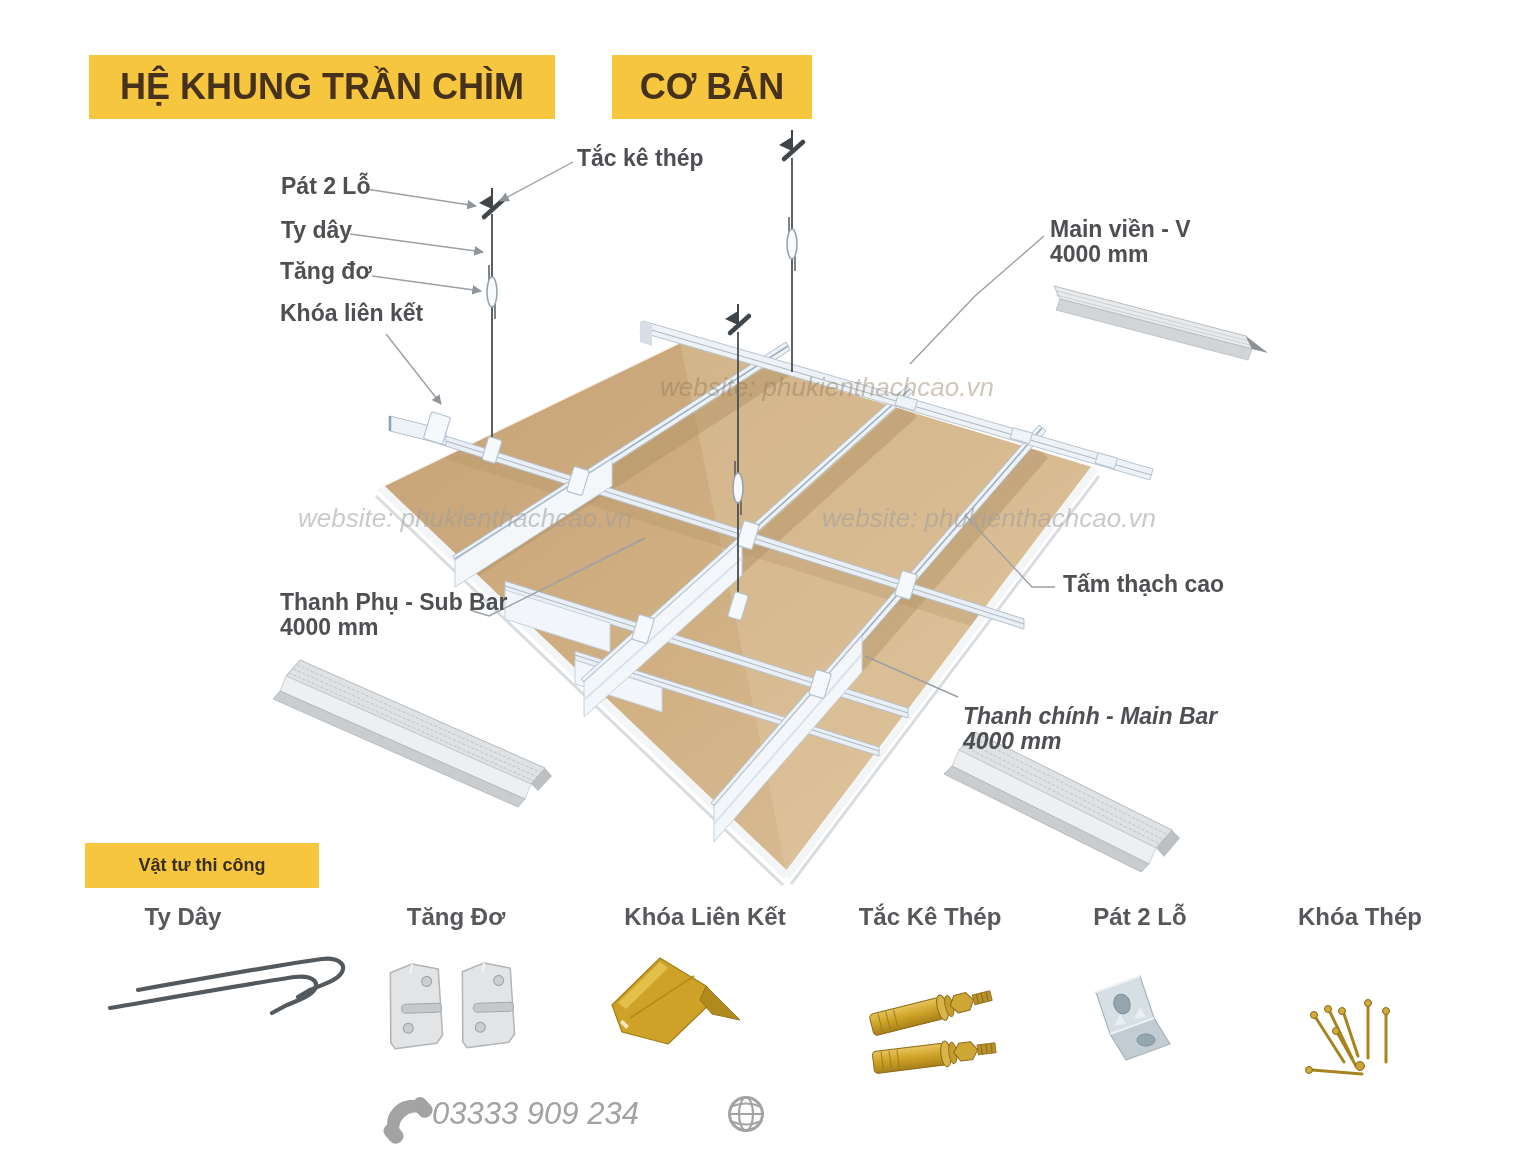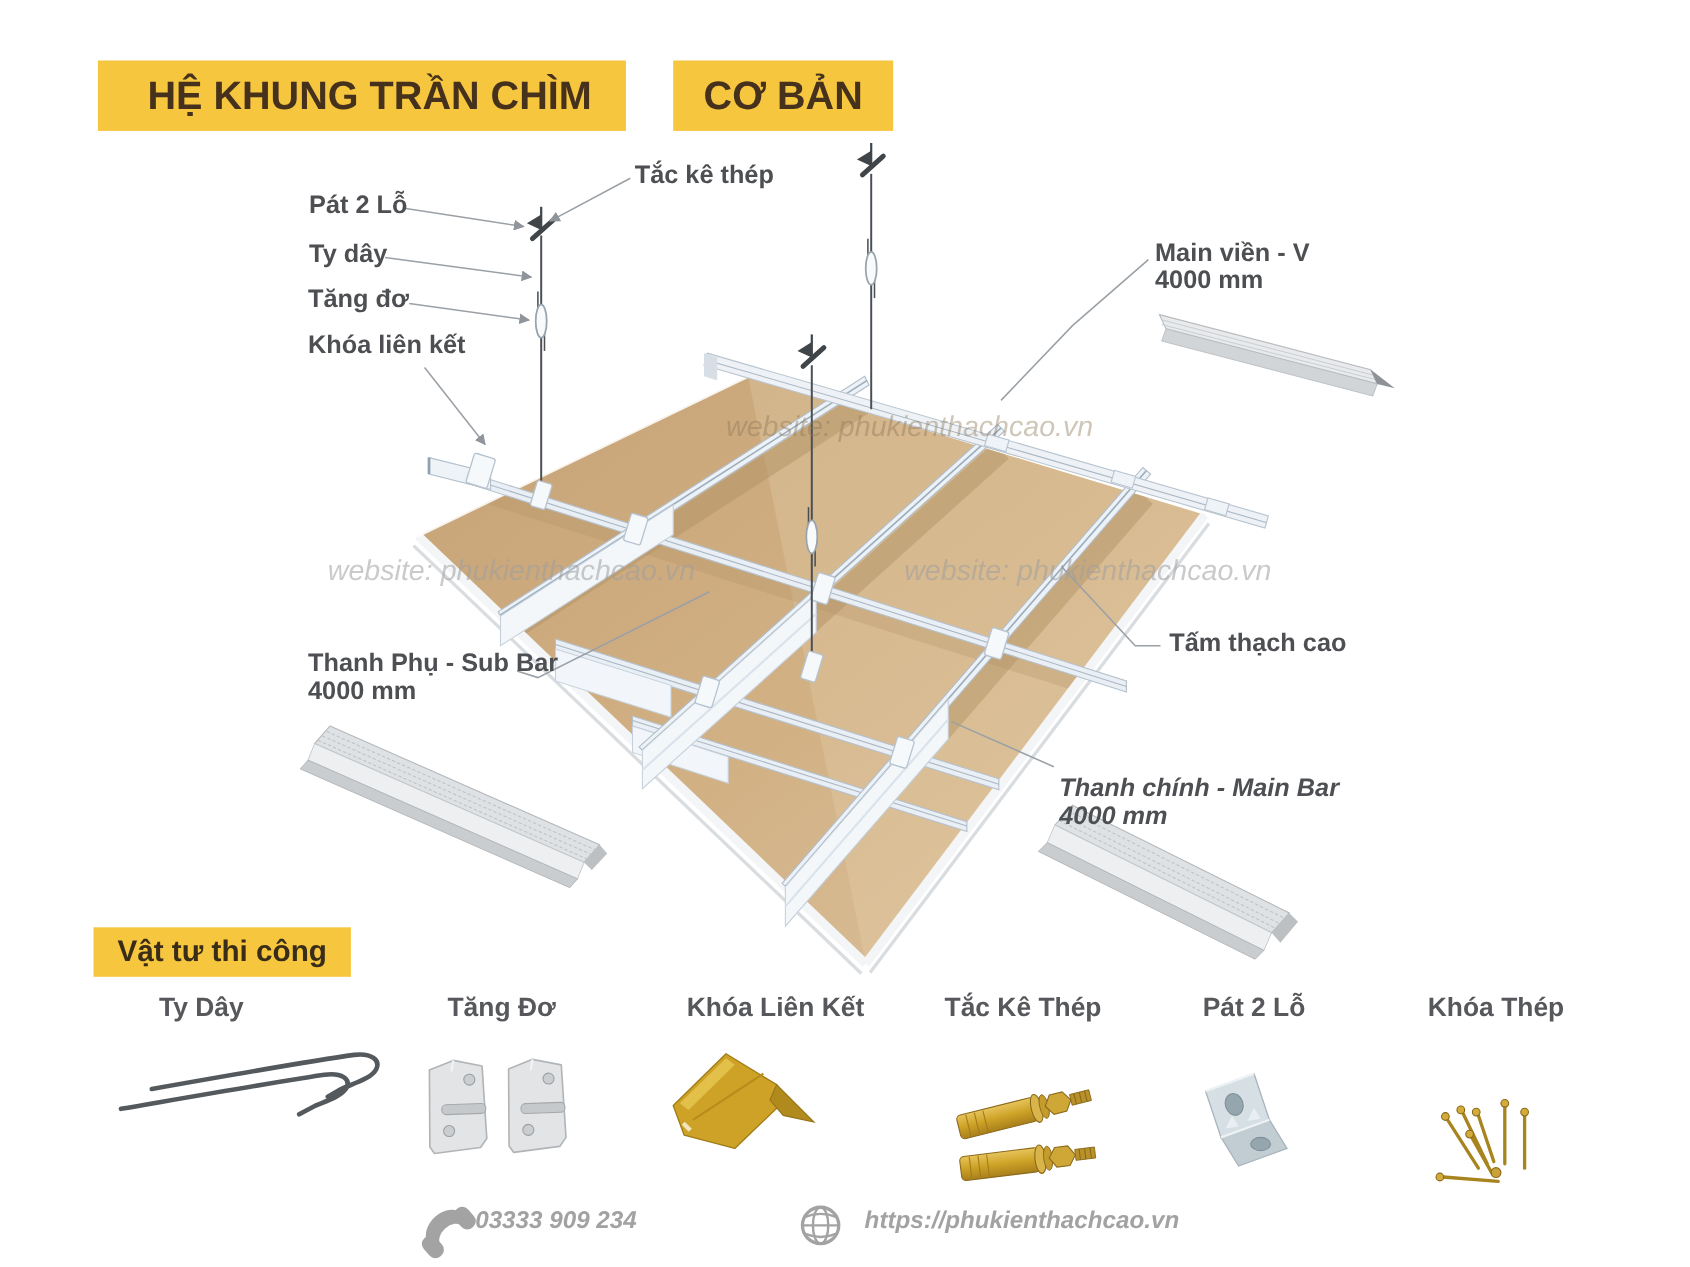--- a/index.html
+++ b/index.html
@@ -1,33 +1,33 @@
 <!DOCTYPE html>
 <html><head>
 <meta charset="utf-8">
 <style>
   html,body{margin:0;padding:0;background:#fff;}
   .page{position:relative;width:1536px;height:1152px;background:#ffffff;overflow:hidden;
         font-family:"Liberation Sans",sans-serif;}
   .page svg.art{position:absolute;left:0;top:0;z-index:1;}
   .banner{position:absolute;display:flex;align-items:center;justify-content:center;
           background:#F6C63E;color:#46321C;font-weight:700;font-size:36px;z-index:3;white-space:nowrap;}
-  .banner-main{left:89px;top:55px;width:466px;height:64px;padding-left:14px;}
+  .banner-main{left:89px;top:55px;width:466px;height:64px;}
   .banner-sub{left:612px;top:55px;width:200px;height:64px;}
   .materials-banner{position:absolute;left:85px;top:843px;width:234px;height:45px;background:#F6C63E;
-          color:#3A2D18;font-weight:700;font-size:27px;display:flex;align-items:center;justify-content:center;
+          color:#3A2D18;font-weight:700;font-size:18px;display:flex;align-items:center;justify-content:center;
           z-index:3;white-space:nowrap;}
   .cl{position:absolute;font-weight:700;font-size:23px;color:#4D4F52;line-height:1.1;z-index:3;white-space:nowrap;}
   .mat-label{position:absolute;transform:translateX(-50%);font-weight:700;font-size:24px;color:#57585C;
           z-index:3;white-space:nowrap;}
   .wm{position:absolute;font-style:italic;font-size:26px;z-index:2;white-space:nowrap;}
   .wm1{left:660px;top:372px;color:rgba(140,118,88,0.42);}
   .wm2{left:298px;top:503px;color:rgba(158,158,158,0.55);}
   .wm3{left:822px;top:503px;color:rgba(158,158,158,0.55);}
-  .footer-text{position:absolute;font-style:italic;font-weight:700;font-size:22px;color:#A2A2A2;
+  .footer-text{position:absolute;font-style:italic;font-weight:400;font-size:31px;color:#A2A2A2;
           z-index:3;white-space:nowrap;}
 </style>
 </head>
 <body>
 
 <div class="page">
 
   <svg class="art" width="1536" height="1152" viewBox="0 0 1536 1152">
     <defs>
       <linearGradient id="panelG" x1="0" y1="0" x2="1" y2="1">
@@ -337,15 +337,14 @@
   </div>
 
   <div class="mat-label" style="left:183px;top:903px;">Ty Dây</div>
   <div class="mat-label" style="left:456px;top:903px;">Tăng Đơ</div>
   <div class="mat-label" style="left:705px;top:903px;">Khóa Liên Kết</div>
   <div class="mat-label" style="left:930px;top:903px;">Tắc Kê Thép</div>
   <div class="mat-label" style="left:1140px;top:903px;">Pát 2 Lỗ</div>
   <div class="mat-label" style="left:1360px;top:903px;">Khóa Thép</div>
 
   <div class="footer-text" style="left:432px;top:1096px;">03333 909 234</div>
-  <div class="footer-text" style="left:786px;top:1096px;">https://phukienthachcao.vn</div>
 
 </div>
 
 </body></html>

